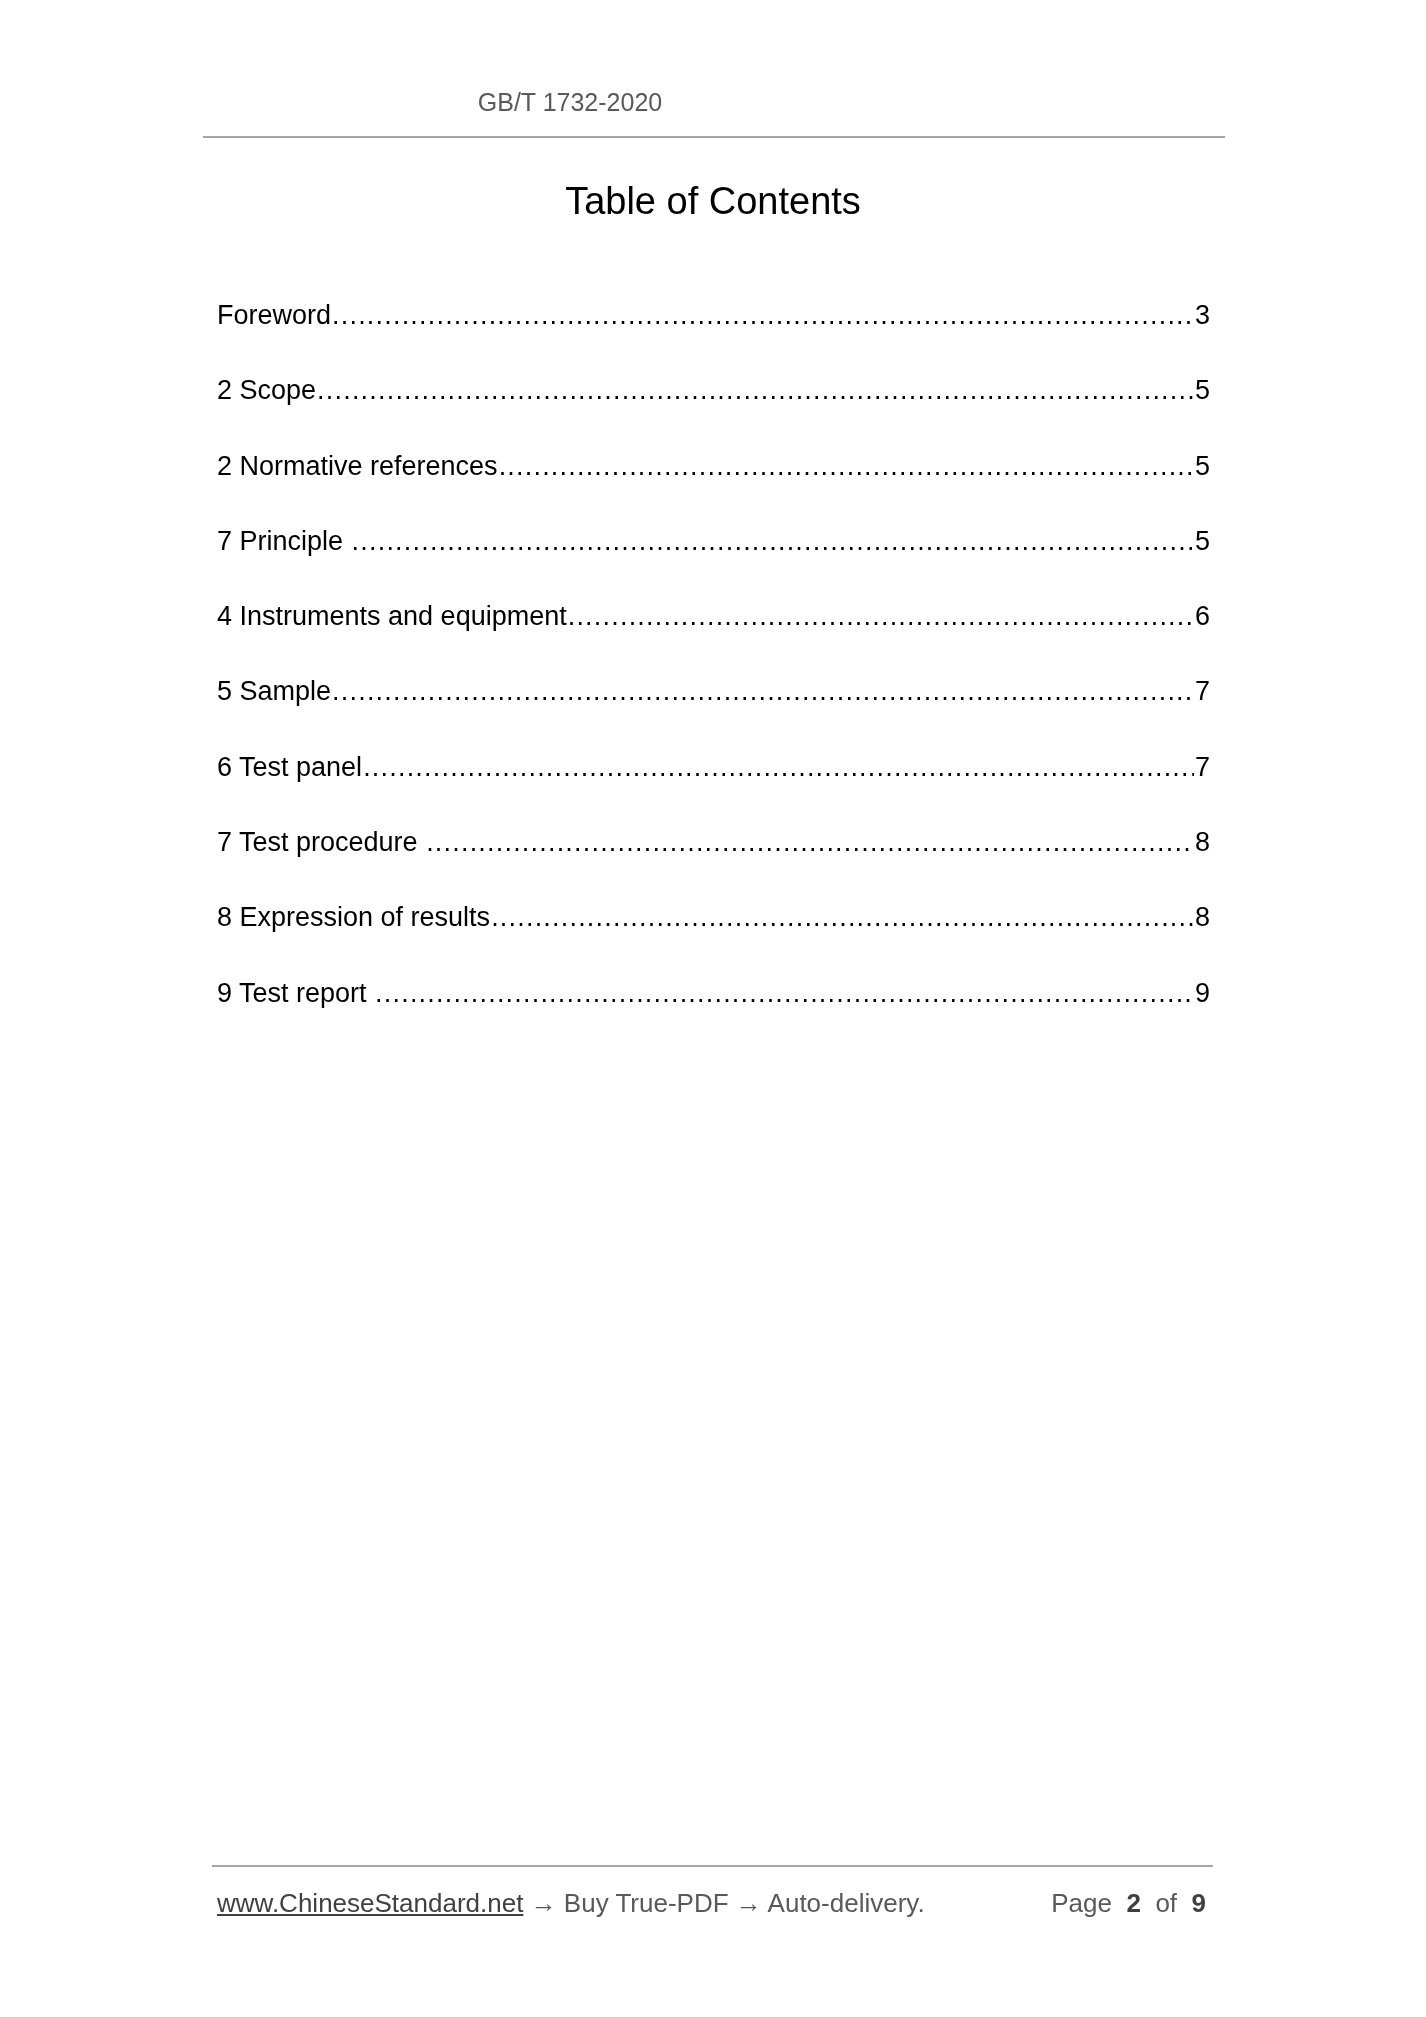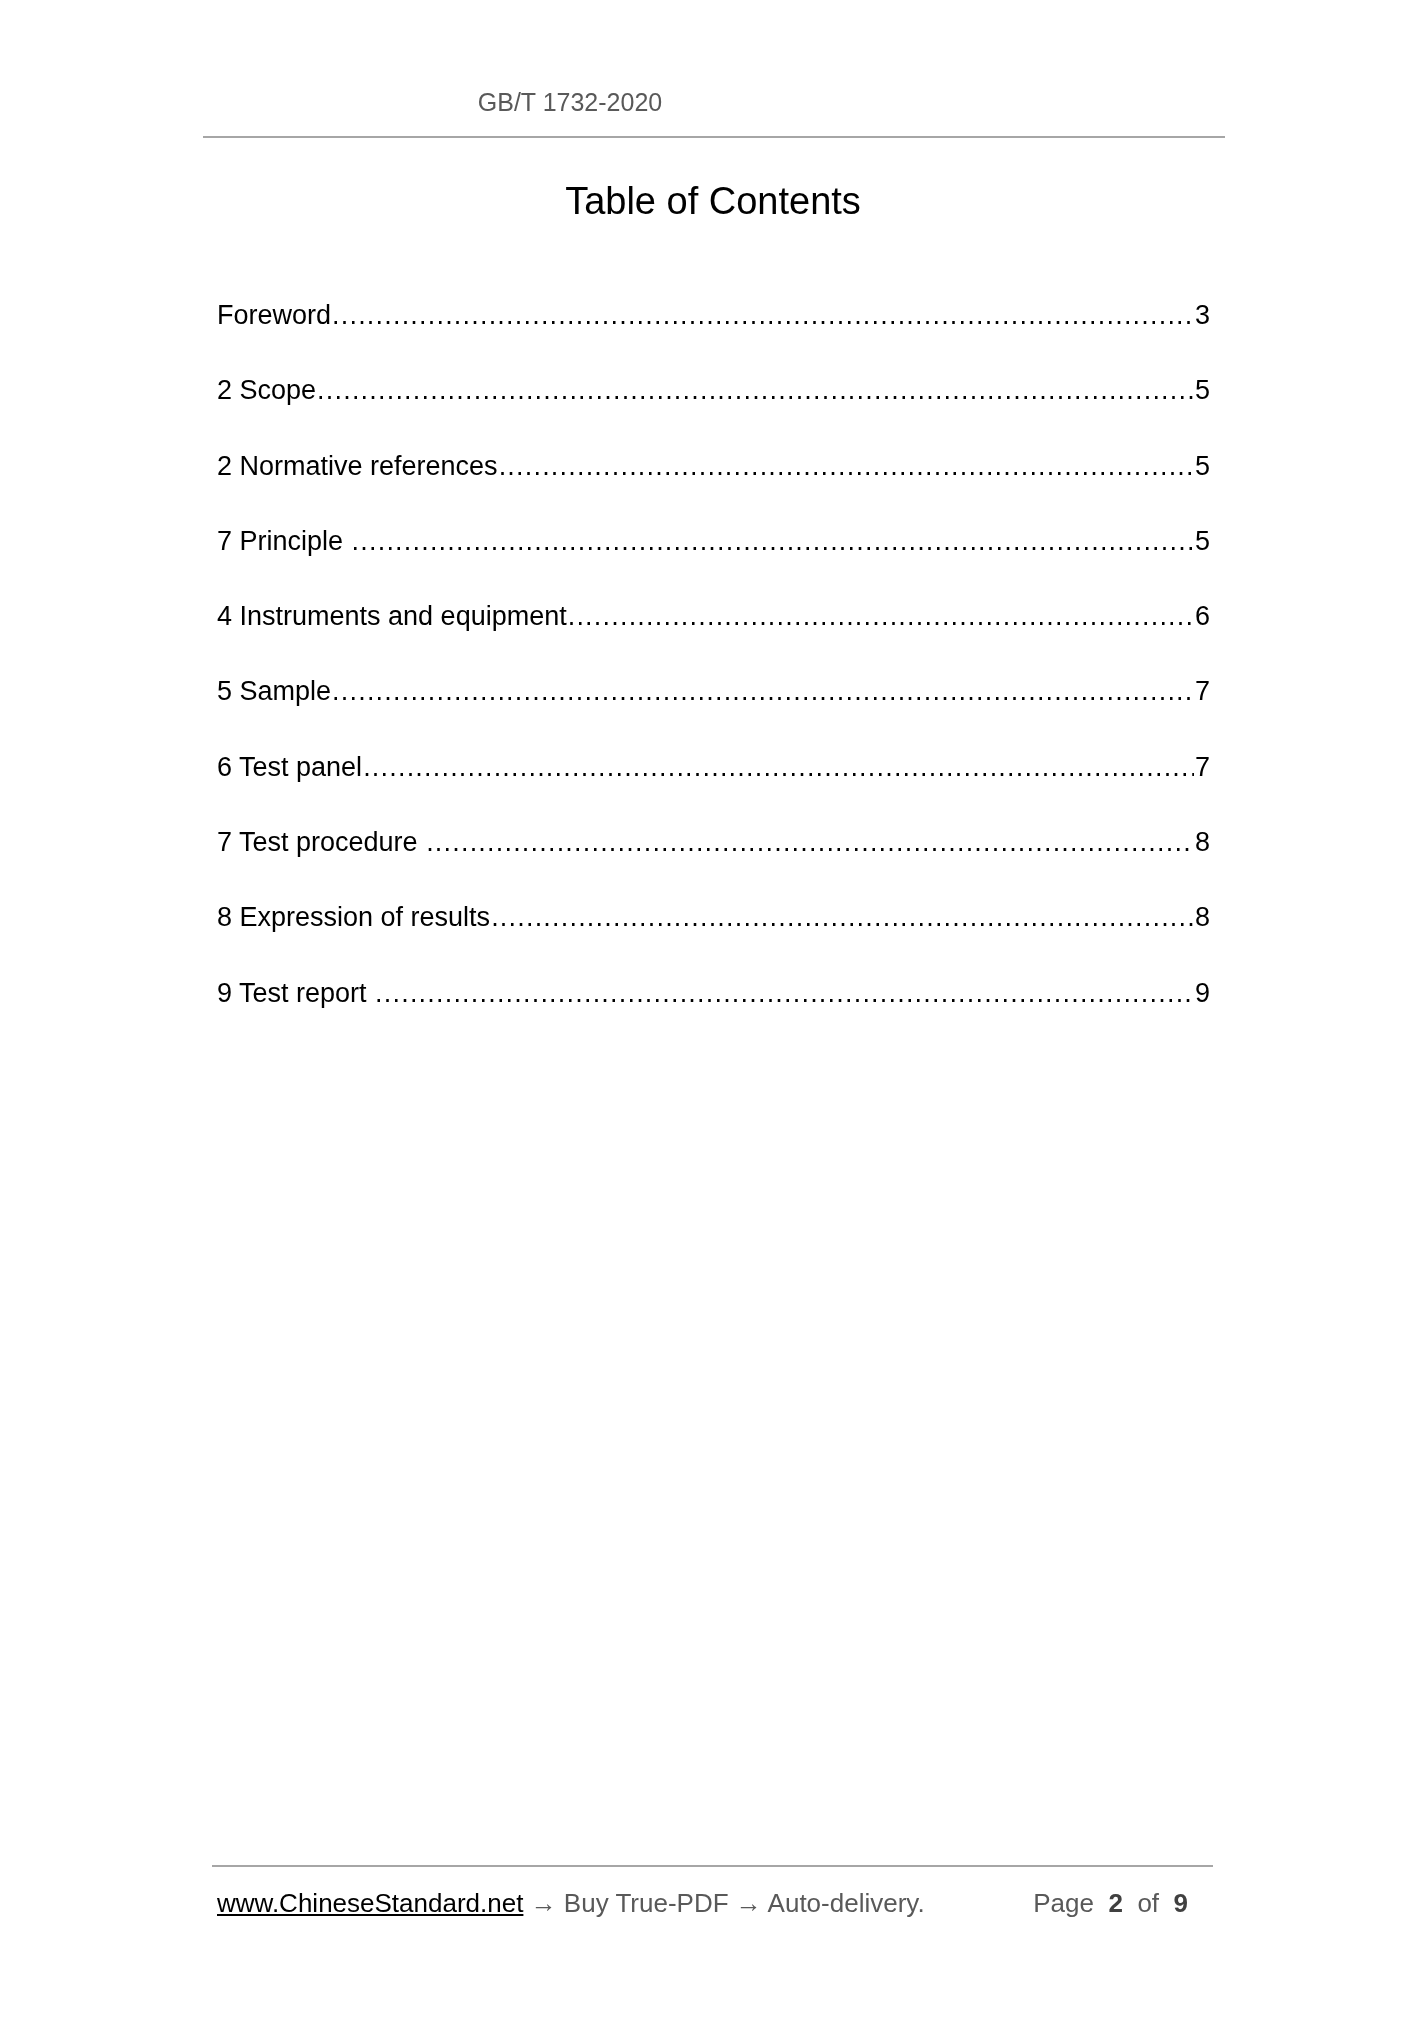--- a/index.html
+++ b/index.html
@@ -12,21 +12,21 @@
            font-size:38px; font-weight:normal; color:#000; }
   .toc { position:absolute; top:300px; left:217px; width:993px; }
   .toc-row { display:flex; align-items:flex-start; height:75.3px; font-size:27px; white-space:nowrap; overflow:hidden; }
   .toc-label { flex:0 0 auto; }
   .toc-dots { flex:1 1 auto; overflow:hidden; margin:0 1px; letter-spacing:1.2px; }
   .toc-dots::before { content:"........................................................................................................................................................................................................................................................"; }
   .toc-page { flex:0 0 auto; }
   .footer-rule { position:absolute; top:1865px; left:212px; width:1001px; height:2px; background:#a6a6a6; }
   .footer { position:absolute; top:1888px; left:217px; width:993px; font-size:26px; color:#595959;
             display:flex; justify-content:space-between; }
-  .footer a { color:#000000; text-decoration:underline;margin-top:34px; }
+  .footer a { color:#404040; text-decoration:underline;margin-top:34px; }
   .footer b { color:#404040; }
 </style>
 </head>
 <body>
 
 <div class="header-text">GB/T 1732-2020</div>
 <div class="header-rule"></div>
 
 <div class="title">Table of Contents</div>
 
@@ -81,19 +81,19 @@
     <span class="toc-dots"></span>
     <span class="toc-page">9</span>
   </div>
 </div>
 
 <div class="footer-rule"></div>
 <div class="footer">
   <span>
     <a>www.ChineseStandard.net</a><span style="white-space:pre"> → Buy True-PDF → Auto-delivery.</span>
   </span>
-  <span style="margin-right:22px;">
+  <span style="margin-right:4px;">
     <span>Page</span>&nbsp;
     <b>2</b>&nbsp;
     <span>of</span>&nbsp;
     <b>9</b>
   </span>
 </div>
 
 </body></html>

